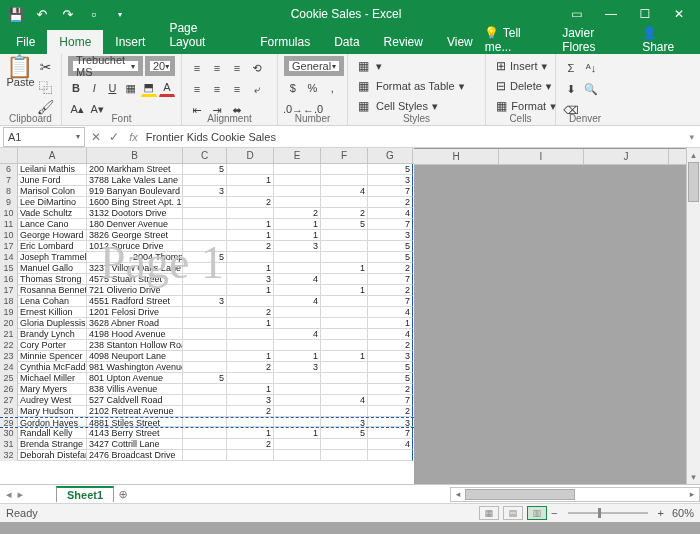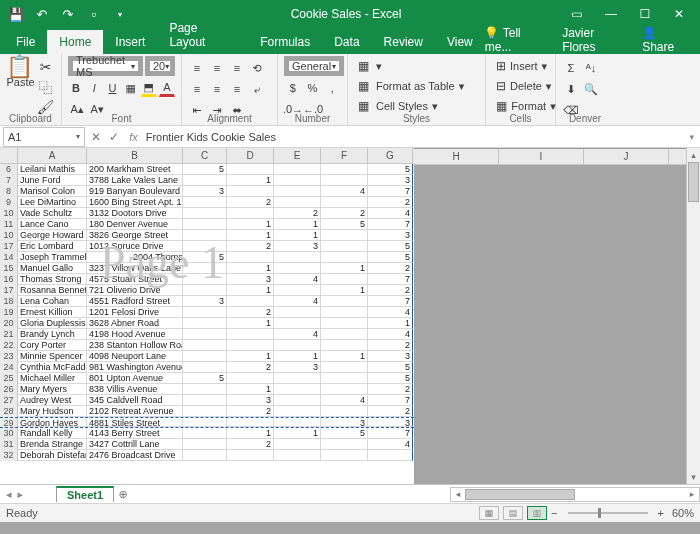--- a/index.html
+++ b/index.html
@@ -445,21 +445,21 @@
           <div class="c" style="width: 96px;">838 Villis Avenue</div>
           <div class="c num" style="width: 44px;"></div>
           <div class="c num" style="width: 47px;">1</div>
           <div class="c num" style="width: 47px;"></div>
           <div class="c num" style="width: 47px;"></div>
           <div class="c num gend" style="width: 45px;">2</div>
         </div>
         <div class="r">
           <div class="rhdr">27</div>
           <div class="c" style="width: 69px;">Audrey West</div>
-          <div class="c" style="width: 96px;">345 Caldvell Road</div>
+          <div class="c" style="width: 96px;">527 Caldvell Road</div>
           <div class="c num" style="width: 44px;"></div>
           <div class="c num" style="width: 47px;">3</div>
           <div class="c num" style="width: 47px;"></div>
           <div class="c num" style="width: 47px;">4</div>
           <div class="c num gend" style="width: 45px;">7</div>
         </div>
         <div class="r">
           <div class="rhdr">28</div>
           <div class="c" style="width: 69px;">Mary Hudson</div>
           <div class="c" style="width: 96px;">2102 Retreat Avenue</div>

